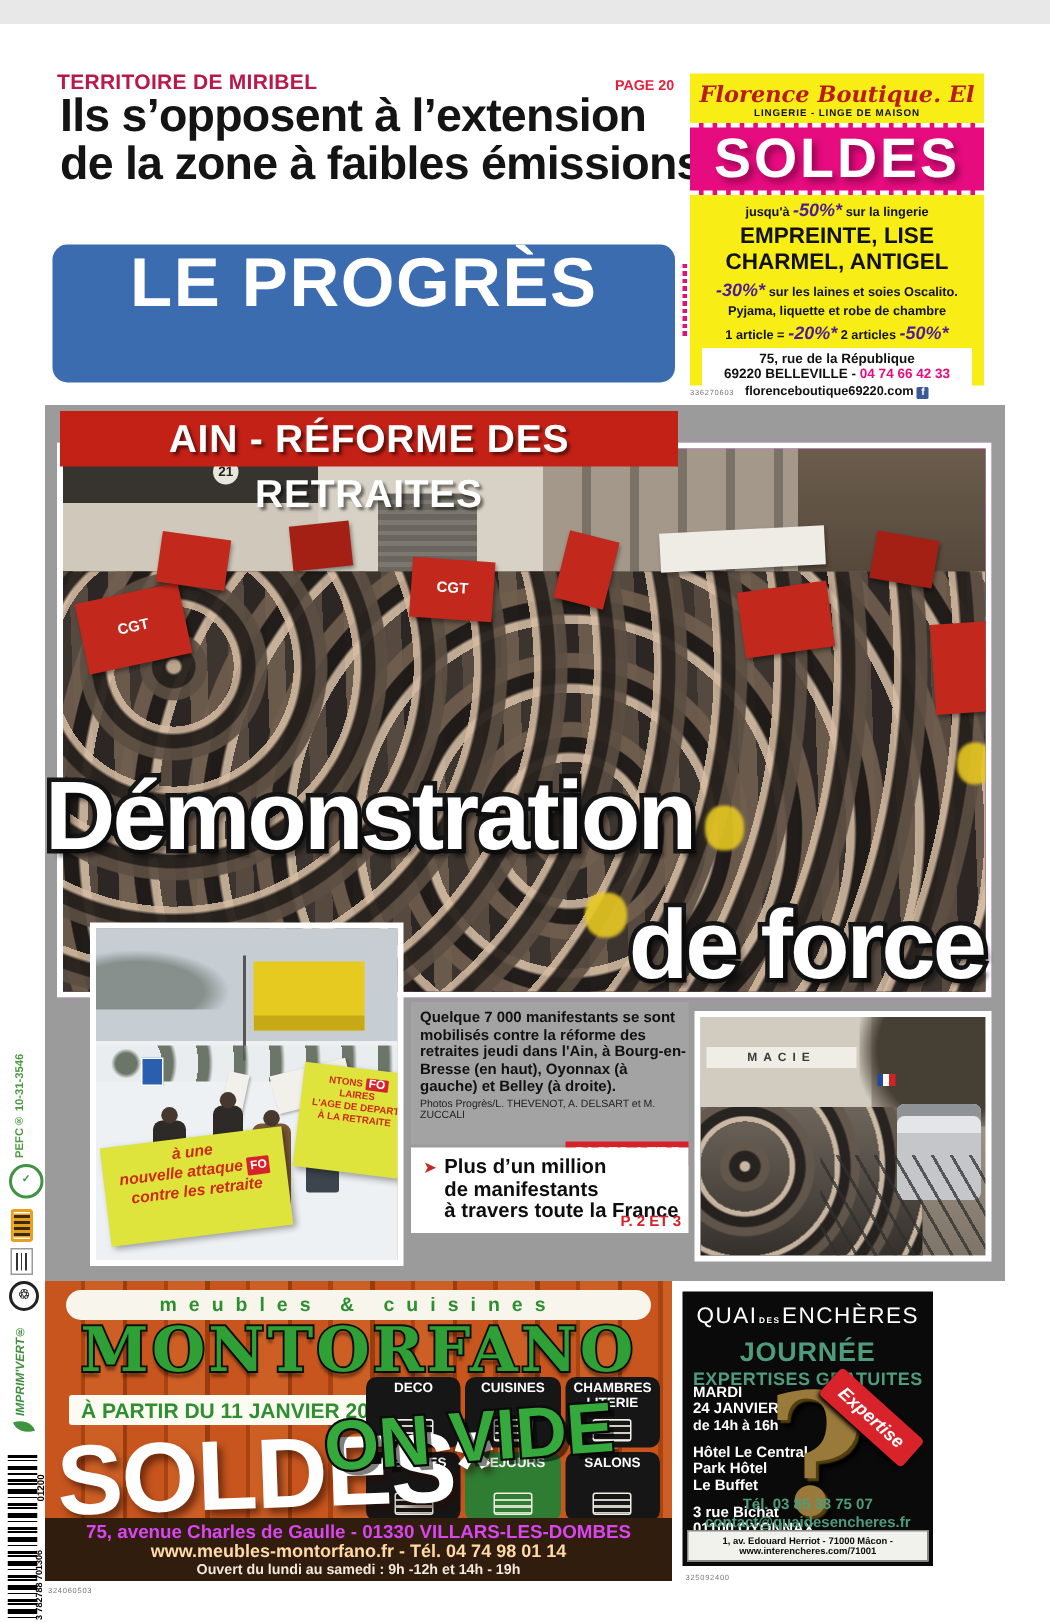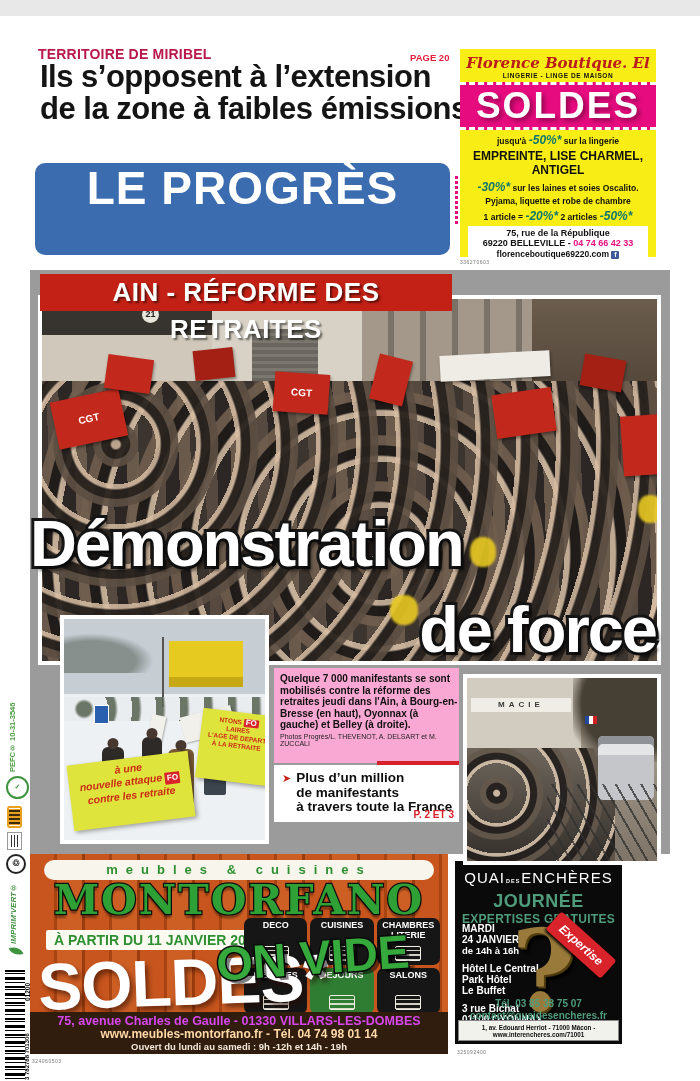--- a/index.html
+++ b/index.html
@@ -11,21 +11,21 @@
   #pageref{left:410px;top:36px;font-size:9.5px;font-weight:900;color:#e61e3c;}
   #main-headline{left:40px;top:45px;font-size:31px;font-weight:900;color:#141414;line-height:32px;letter-spacing:-.5px;}
 
   
   #ad-florence{left:460px;top:33px;width:196px;height:208px;background:#f8ee16;text-align:center;}
   .fl-name{padding-top:5px;font-family:"DejaVu Serif",serif;font-style:italic;font-weight:bold;font-size:15px;color:#b91c1c;}
   .fl-sub{font-size:6.5px;font-weight:800;letter-spacing:.6px;color:#111;}
   .fl-band{margin-top:3px;background:#e60b7e;border-top:3px dashed #fff;border-bottom:3px dashed #fff;}
   .fl-soldes{font-size:37px;font-weight:900;color:#fff;letter-spacing:2px;line-height:42px;text-shadow:3px 3px 4px rgba(0,0,0,.35);}
   .fl-line{font-size:8.5px;font-weight:800;margin-top:2.5px;color:#111;}
-  .pct{color:#0f766e;font-size:12px;font-weight:900;font-style:italic;}
+  .pct{color:#4c1d95;font-size:12px;font-weight:900;font-style:italic;}
   .fl-addr{background:#fff;margin:3px 8px 0;padding:2px 0 3px;font-size:9px;font-weight:800;color:#111;line-height:10.5px;}
   .fl-phone{color:#e60b7e;}
   .fb{display:inline-block;width:8px;height:8px;background:#3b5998;color:#fff;font-size:7px;line-height:8px;border-radius:1px;font-weight:900;}
   .fl-side{left:455px;top:160px;width:3px;height:50px;background:repeating-linear-gradient(#e60b7e 0 3px,transparent 3px 5px);}
   .adref{font-size:5px;color:#777;letter-spacing:.5px;}
 
   
   #masthead{left:35px;top:147px;width:415px;height:92px;background:#3b6caf;border-radius:10px;color:#fff;}
   .mh-title{text-align:center;font-size:46px;font-weight:900;letter-spacing:1px;margin-top:0px;line-height:50px;}
   .mh-row{position:absolute;left:16px;right:12px;bottom:7px;display:flex;align-items:center;}
@@ -74,32 +74,32 @@
   .bluesign{position:absolute;left:30px;top:86px;width:13px;height:17px;background:#2a5fb0;border:1px solid #fff;}
   .fig{position:absolute;background:#2e2a28;border-radius:6px 6px 2px 2px;}
   .fig::before{content:"";position:absolute;left:50%;top:-9px;transform:translateX(-50%);width:11px;height:11px;border-radius:50%;background:#46382e;}
   .wflag{position:absolute;background:#f2f0ea;box-shadow:1px 1px 2px rgba(0,0,0,.3);}
   .banner-y{position:absolute;background:#dfe43c;box-shadow:2px 2px 4px rgba(0,0,0,.35);color:#cc2b18;font-style:italic;font-weight:700;text-align:center;}
   #banner-fo1{left:6px;bottom:16px;width:122px;height:62px;transform:rotate(-7deg);font-size:10.5px;line-height:12.5px;padding-top:4px;}
   #banner-fo2{right:-8px;bottom:58px;width:74px;height:64px;transform:rotate(7deg);font-size:6.5px;line-height:8px;padding-top:6px;font-style:normal;font-weight:800;}
   .fo-box{display:inline-block;background:#d8232a;color:#fff;font-style:normal;font-weight:900;font-size:8px;padding:0 2px;border-radius:1px;}
 
   
-  #caption-box{left:274px;top:652px;width:185px;background:#f9a8d4;padding:5px 0 16px 6px;box-sizing:border-box;z-index:6;}
+  #caption-box{left:274px;top:652px;width:185px;background:#a3a3a3;padding:5px 0 16px 6px;box-sizing:border-box;z-index:6;}
   .cap{font-size:10px;font-weight:800;line-height:11.5px;color:#101010;}
   .credits{font-size:7px;color:#222;margin-top:2px;}
   .pages-ref{position:absolute;right:0;bottom:-14px;background:#d6212b;color:#fff;font-weight:900;font-size:10.5px;padding:2px 6px;}
   #teaser-box{left:274px;top:749px;width:185px;height:57px;background:#fff;z-index:6;padding:6px 6px 6px 8px;box-sizing:border-box;}
   .tz-row{display:flex;gap:5px;}
   .tz-arrow{color:#c5271c;font-size:11px;margin-top:1px;}
   .tz-text{font-size:13.5px;font-weight:900;line-height:14.5px;color:#0e0e0e;}
   .tz-pages{position:absolute;right:5px;bottom:2px;color:#d6212b;font-size:10px;font-weight:900;}
 
   
-  #photo-belley{left:463px;top:658px;width:198px;height:191px;border:4px solid #fff;box-sizing:border-box;z-index:5;overflow:hidden;background:linear-gradient(#b5ac9e,#7e7467);}
+  #photo-belley{left:463px;top:658px;width:198px;height:167px;border:4px solid #fff;box-sizing:border-box;z-index:5;overflow:hidden;background:linear-gradient(#b5ac9e,#7e7467);}
   .bl-bld{position:absolute;left:0;top:0;width:60%;height:50%;background:#d2ccc0;}
   .bl-sign{position:absolute;left:4px;top:20px;width:100px;height:14px;background:#f0ede6;color:#3a3a3a;font-size:8px;font-weight:700;letter-spacing:4px;text-align:center;line-height:14px;}
   .bl-trees{position:absolute;right:0;top:0;width:44%;height:46%;background:radial-gradient(circle at 70% 30%,#463f33 0 60%,transparent 80%);}
   .tricolor{position:absolute;left:118px;top:38px;width:12px;height:8px;background:linear-gradient(90deg,#2447a0 0 33%,#fff 33% 66%,#d22222 66% 100%);}
   .bl-crowd{position:absolute;left:0;bottom:0;width:78%;height:62%;
     background-image:
       repeating-radial-gradient(circle at 20% 40%,rgba(220,200,176,.85) 0 3px,rgba(36,32,30,.95) 4px 10px,rgba(100,88,76,.9) 11px 16px,transparent 17px 30px),
       linear-gradient(#6e665c,#35302c);}
   .van{position:absolute;right:3px;top:58px;width:56px;height:64px;border-radius:5px;background:linear-gradient(#e4e5e7 0 30%,#c4c6c9 30% 100%);box-shadow:inset 0 8px 0 #8f9296;}
   .railing{position:absolute;right:0;bottom:0;width:58%;height:42%;background:repeating-linear-gradient(60deg,transparent 0 9px,#30302e 9px 11px);opacity:.75;}
@@ -164,21 +164,21 @@
     <div class="fl-name">Florence Boutique. El</div>
     <div class="fl-sub">LINGERIE - LINGE DE MAISON</div>
     <div class="fl-band">
       <div class="fl-soldes">SOLDES</div>
     </div>
     <div class="fl-line">
       <span>jusqu'à</span>
       <span class="pct">-50%*</span>
       <span>sur la lingerie</span>
     </div>
-    <div class="fl-line" style="font-size:12px">EMPREINTE, LISE CHARMEL, ANTIGEL</div>
+    <div class="fl-line" style="font-size:15px">EMPREINTE, LISE CHARMEL, ANTIGEL</div>
     <div class="fl-line">
       <span class="pct">-30%*</span>
       <span>sur les laines et soies Oscalito.</span>
     </div>
     <div class="fl-line">Pyjama, liquette et robe de chambre</div>
     <div class="fl-line">
       <span>1 article =</span>
       <span class="pct">-20%*</span>
       <span>2 articles</span>
       <span class="pct">-50%*</span>

